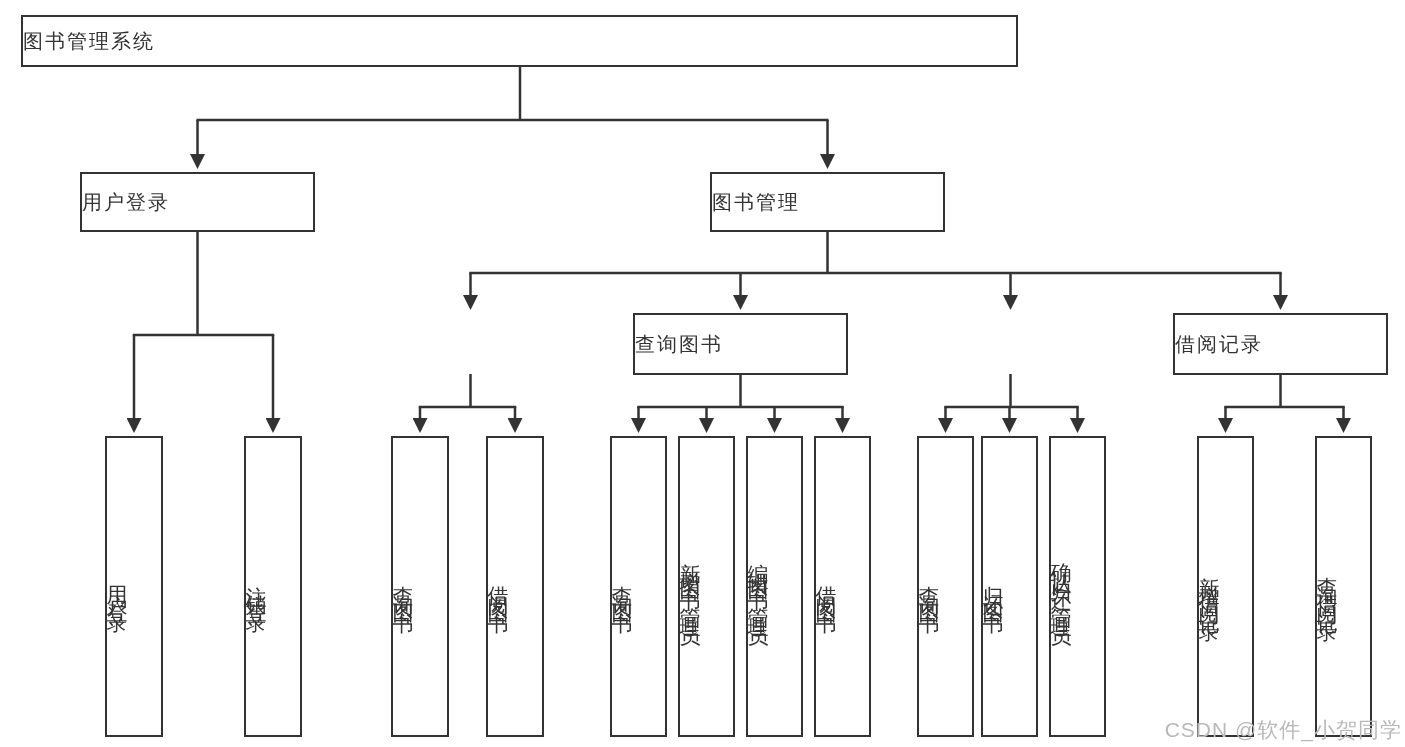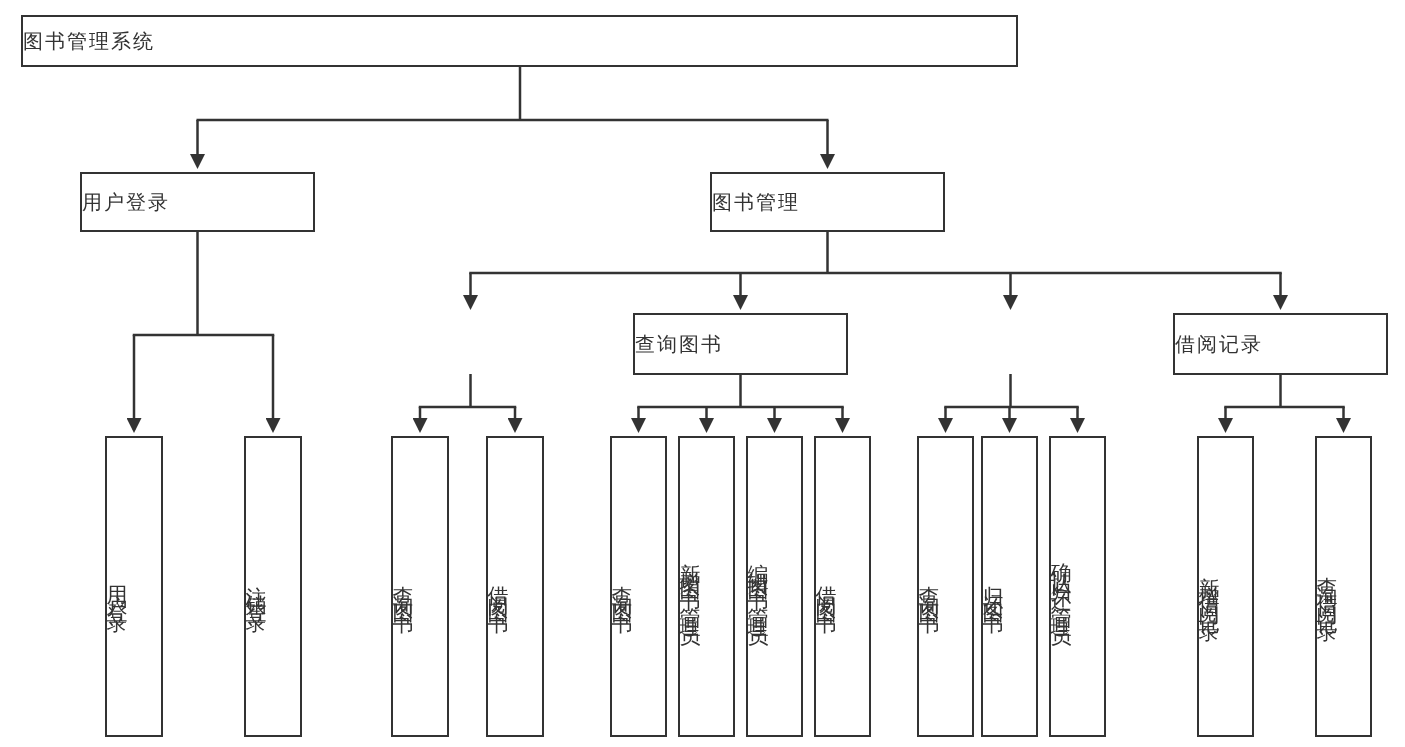--- a/index.html
+++ b/index.html
@@ -183,14 +183,15 @@
     <span class="lbl">确认归还（管理员）</span>
   </div>
 
   <div class="node v-node leaf w57" style="left:1197px">
     <span class="lbl">新增借阅记录</span>
   </div>
   <div class="node v-node leaf w57" style="left:1315px">
     <span class="lbl">查询借阅记录</span>
   </div>
 
+  <div id="watermark">CSDN @软件_小贺同学</div>
 
 </div>
 
 </body></html>

